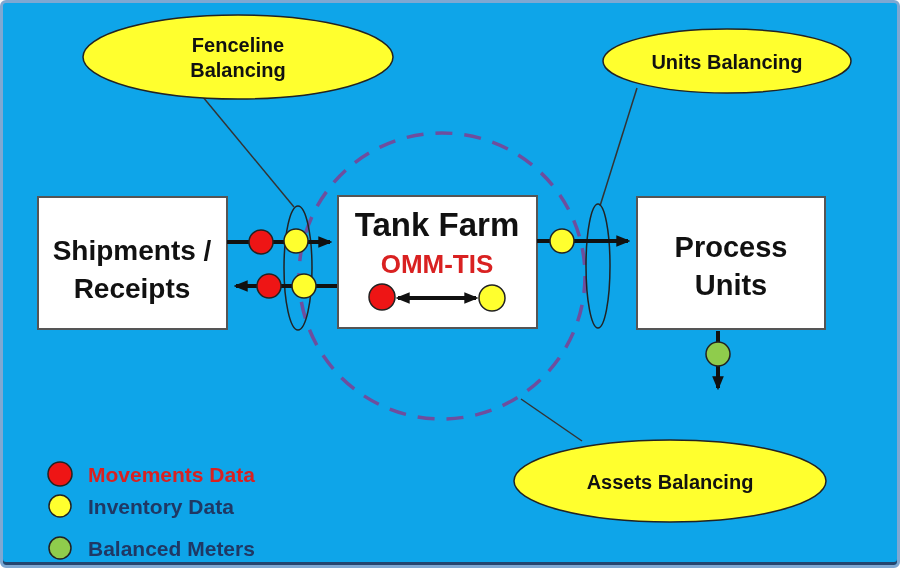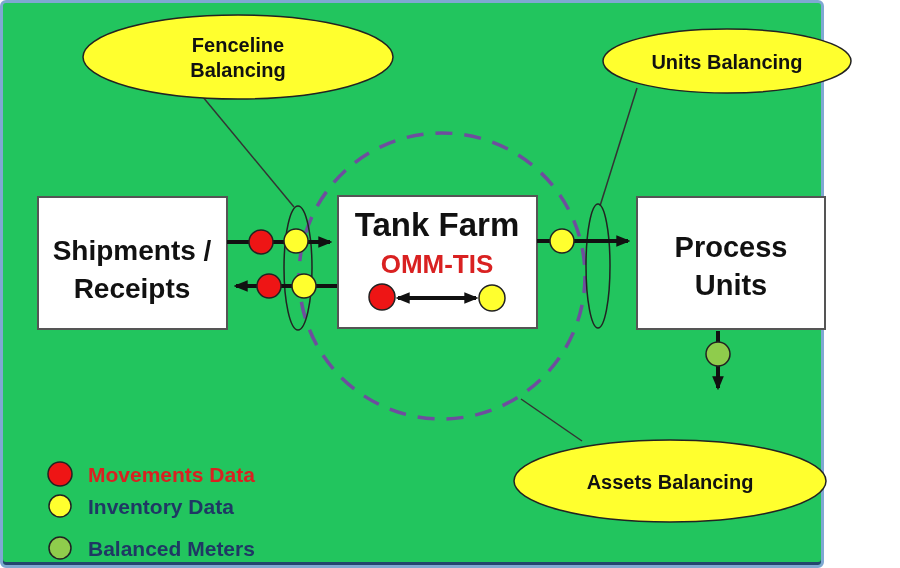--- a/index.html
+++ b/index.html
@@ -5,25 +5,25 @@
   html, body { margin: 0; padding: 0; }
   body {
     width: 900px; height: 568px;
     background: #ffffff;
     font-family: "Liberation Sans", sans-serif;
     overflow: hidden;
   }
   .frame {
     position: absolute;
     left: 0; top: 0;
-    width: 824px; height: 568px;
+    width: 900px; height: 568px;
     box-sizing: border-box;
     border: 3px solid #7FA8D2;
     border-radius: 6px;
-    background: #22c55e;
+    background: #0ea5e9;
     box-shadow: inset 0 -3px 0 #24456E;
   }
   svg { display: block; }
   text {
     font-family: "Liberation Sans", sans-serif;
     font-weight: bold;
   }
   .balloon-label { font-size: 20px; fill: #111111; }
   .box-label-lg { font-size: 33px; fill: #111111; }
   .box-label { font-size: 28px; fill: #111111; }

